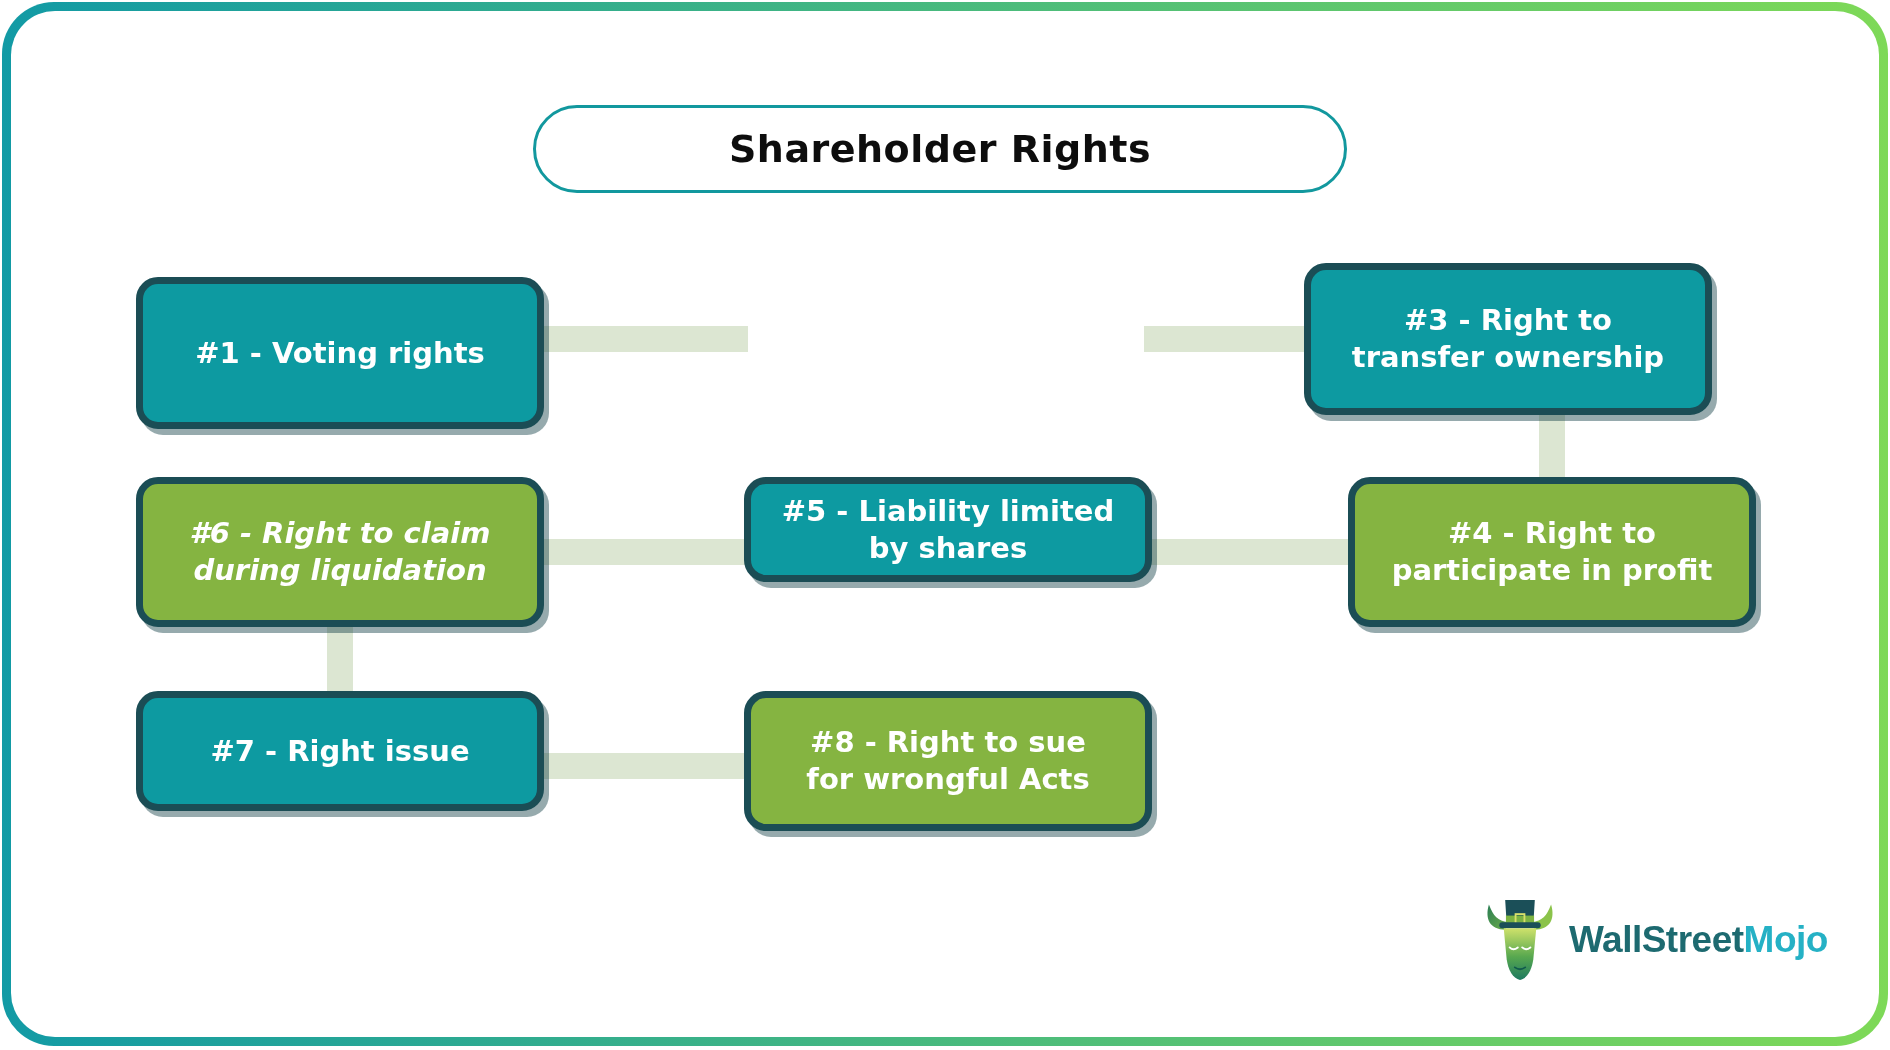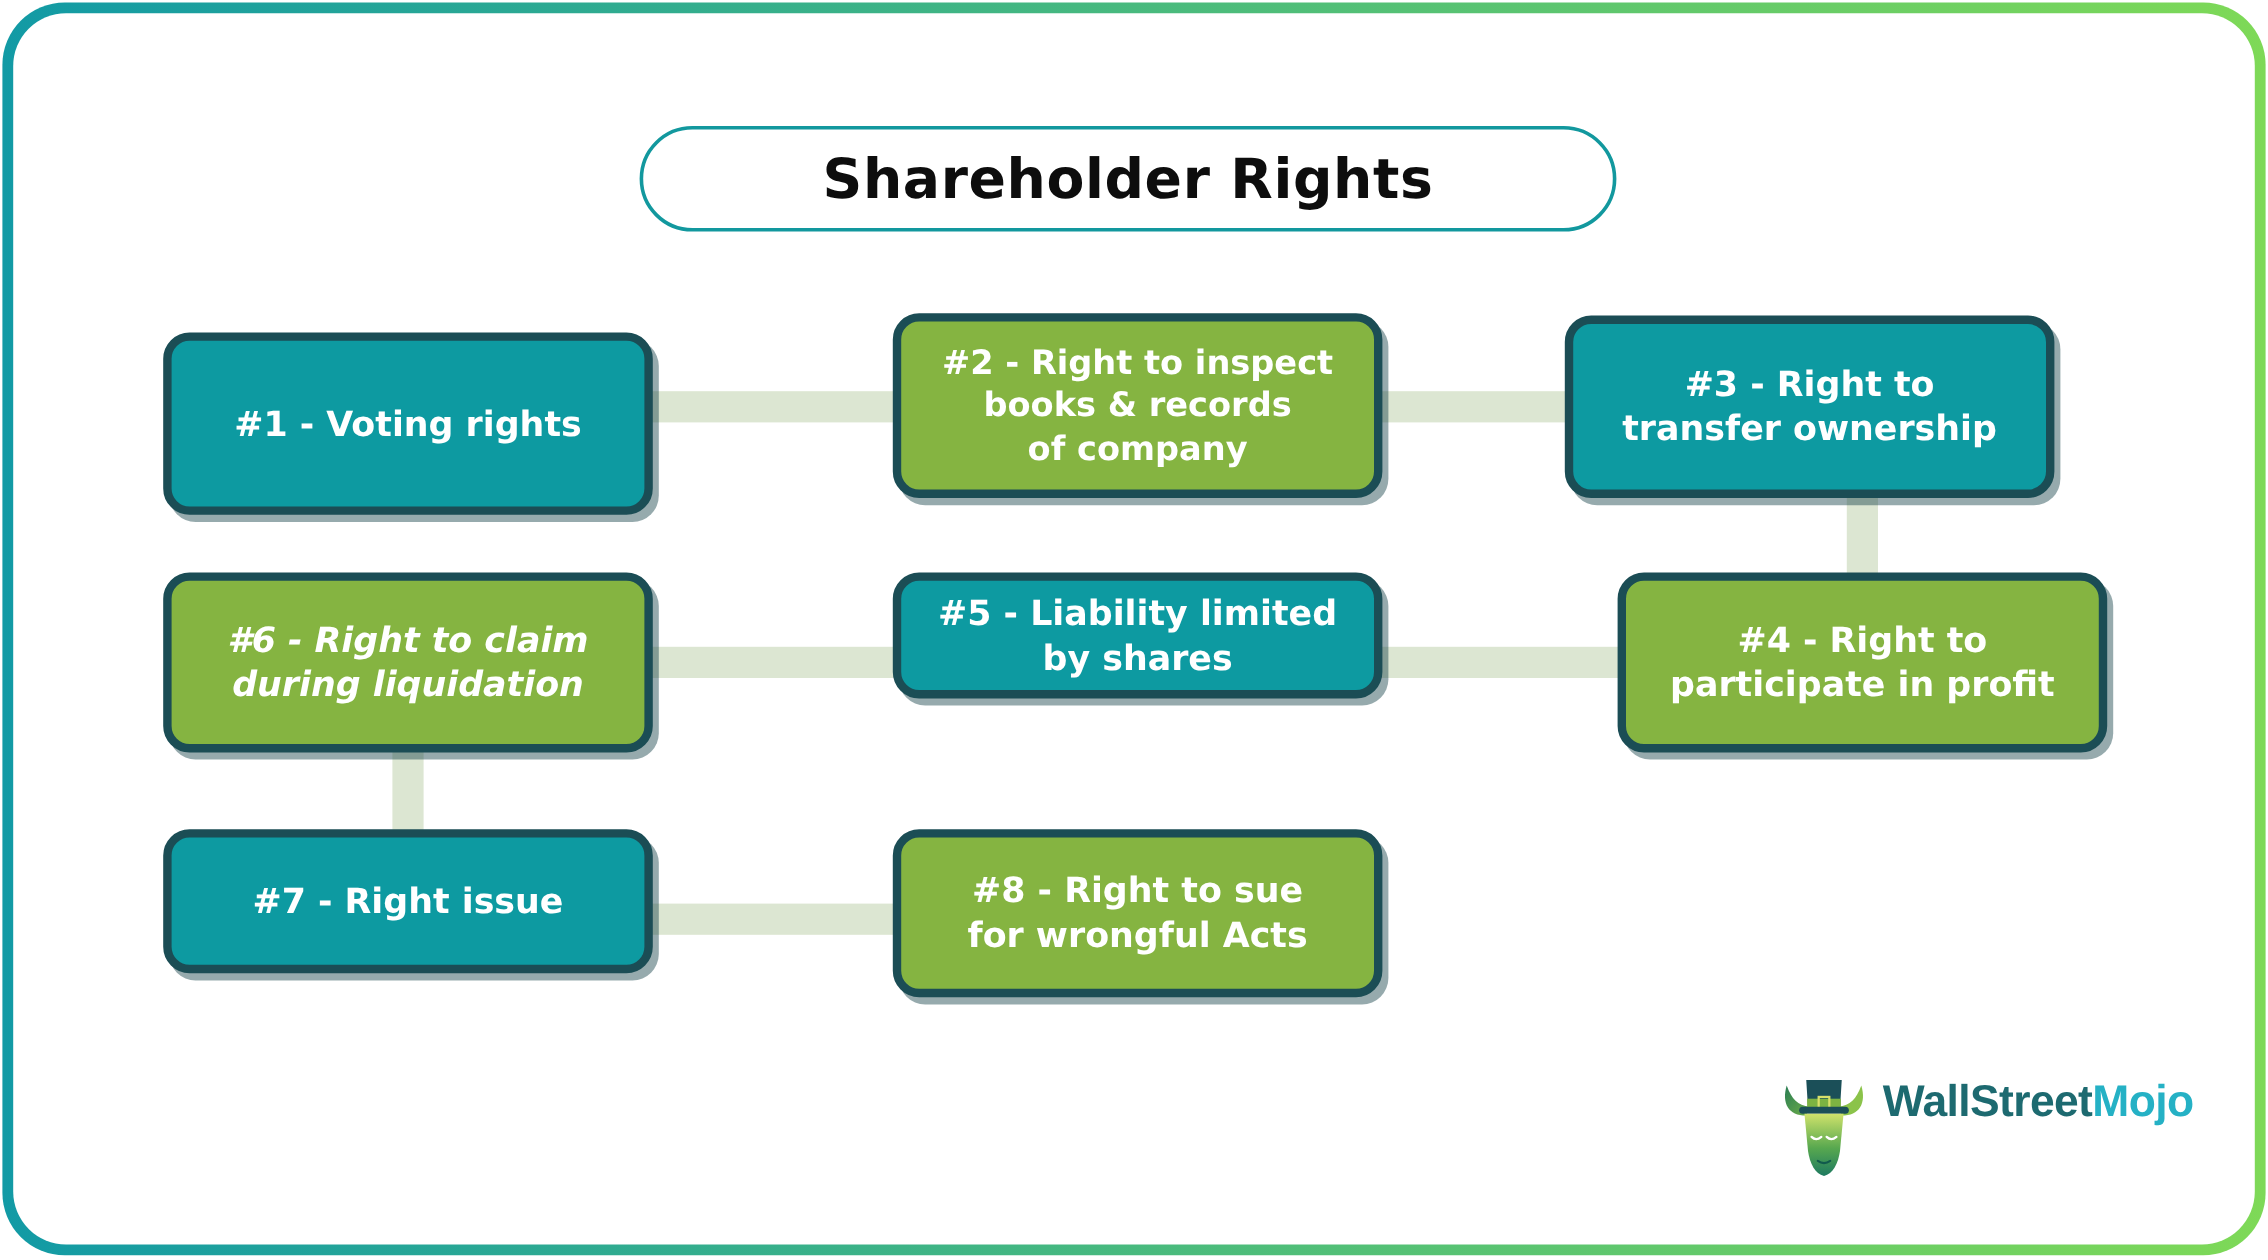--- a/index.html
+++ b/index.html
@@ -21,35 +21,35 @@
   .frame-inner{
     position:absolute; inset:9px; border-radius:44px; background:#ffffff;
   }
   .title-pill{
     position:absolute; left:533px; top:105px; width:814px; height:88px;
     box-sizing:border-box; border:3px solid var(--title-border); border-radius:44px;
     background:#ffffff; display:flex; align-items:center; justify-content:center;
     z-index:3;
   }
   .title-pill span{
-    font-size:46px; font-weight:700; color:var(--title-text); letter-spacing:0.5px;
+    font-size:38px; font-weight:700; color:var(--title-text); letter-spacing:0.5px;
   }
   .node{
     position:absolute; box-sizing:border-box; width:408px;
     border:7px solid var(--box-border); border-radius:22px;
     display:flex; align-items:center; justify-content:center; text-align:center;
     color:var(--box-text); font-weight:700; font-size:29px; line-height:1.26;
     white-space:pre-line; z-index:2;
     box-shadow:5px 6px 0 rgba(22,66,74,0.45);
   }
   .node--teal{background:var(--teal-box);}
   .node--green{background:var(--green-box);}
   .connector{position:absolute; background:var(--connector); z-index:1;}
   .logo{
-    position:absolute; left:1483px; top:897px; display:flex; align-items:flex-start;
+    position:absolute; left:1483px; top:897px; display:flex; align-items:center;
     gap:12px; z-index:3;
   }
   .logo-text{
     font-family:"Liberation Sans",sans-serif; font-weight:700; font-size:37px;
     letter-spacing:-0.5px; white-space:nowrap;
   }
   .logo-text .brand-primary{color:var(--logo-primary);}
   .logo-text .brand-secondary{color:var(--logo-secondary);}
 </style>
 </head>
@@ -67,23 +67,20 @@
 
   <div class="connector" style="left:536px; top:326px; width:212px; height:26px;"></div>
   <div class="connector" style="left:1144px; top:326px; width:208px; height:26px;"></div>
   <div class="connector" style="left:1539px; top:410px; width:26px; height:72px;"></div>
   <div class="connector" style="left:1144px; top:539px; width:208px; height:26px;"></div>
   <div class="connector" style="left:536px; top:539px; width:212px; height:26px;"></div>
   <div class="connector" style="left:327px; top:620px; width:26px; height:76px;"></div>
   <div class="connector" style="left:536px; top:753px; width:212px; height:26px;"></div>
 
   <div class="node node--teal" style="left:136px; top:263px; height:152px;margin-top:14px;">#1 - Voting rights</div>
-  <div class="node node--green" style="left:744px; top:261px; height:154px; font-size:28px;">#2 - Right to inspect
-books &amp; records
-of company</div>
   <div class="node node--teal" style="left:1304px; top:263px; height:152px;">#3 - Right to
 transfer ownership</div>
 
   <div class="node node--green" style="left:136px; top:477px; height:150px;font-style:italic;">#6 - Right to claim
 during liquidation</div>
   <div class="node node--teal" style="left:744px; top:477px; height:105px;">#5 - Liability limited
 by shares</div>
   <div class="node node--green" style="left:1348px; top:477px; height:150px;">#4 - Right to
 participate in profit</div>
 

